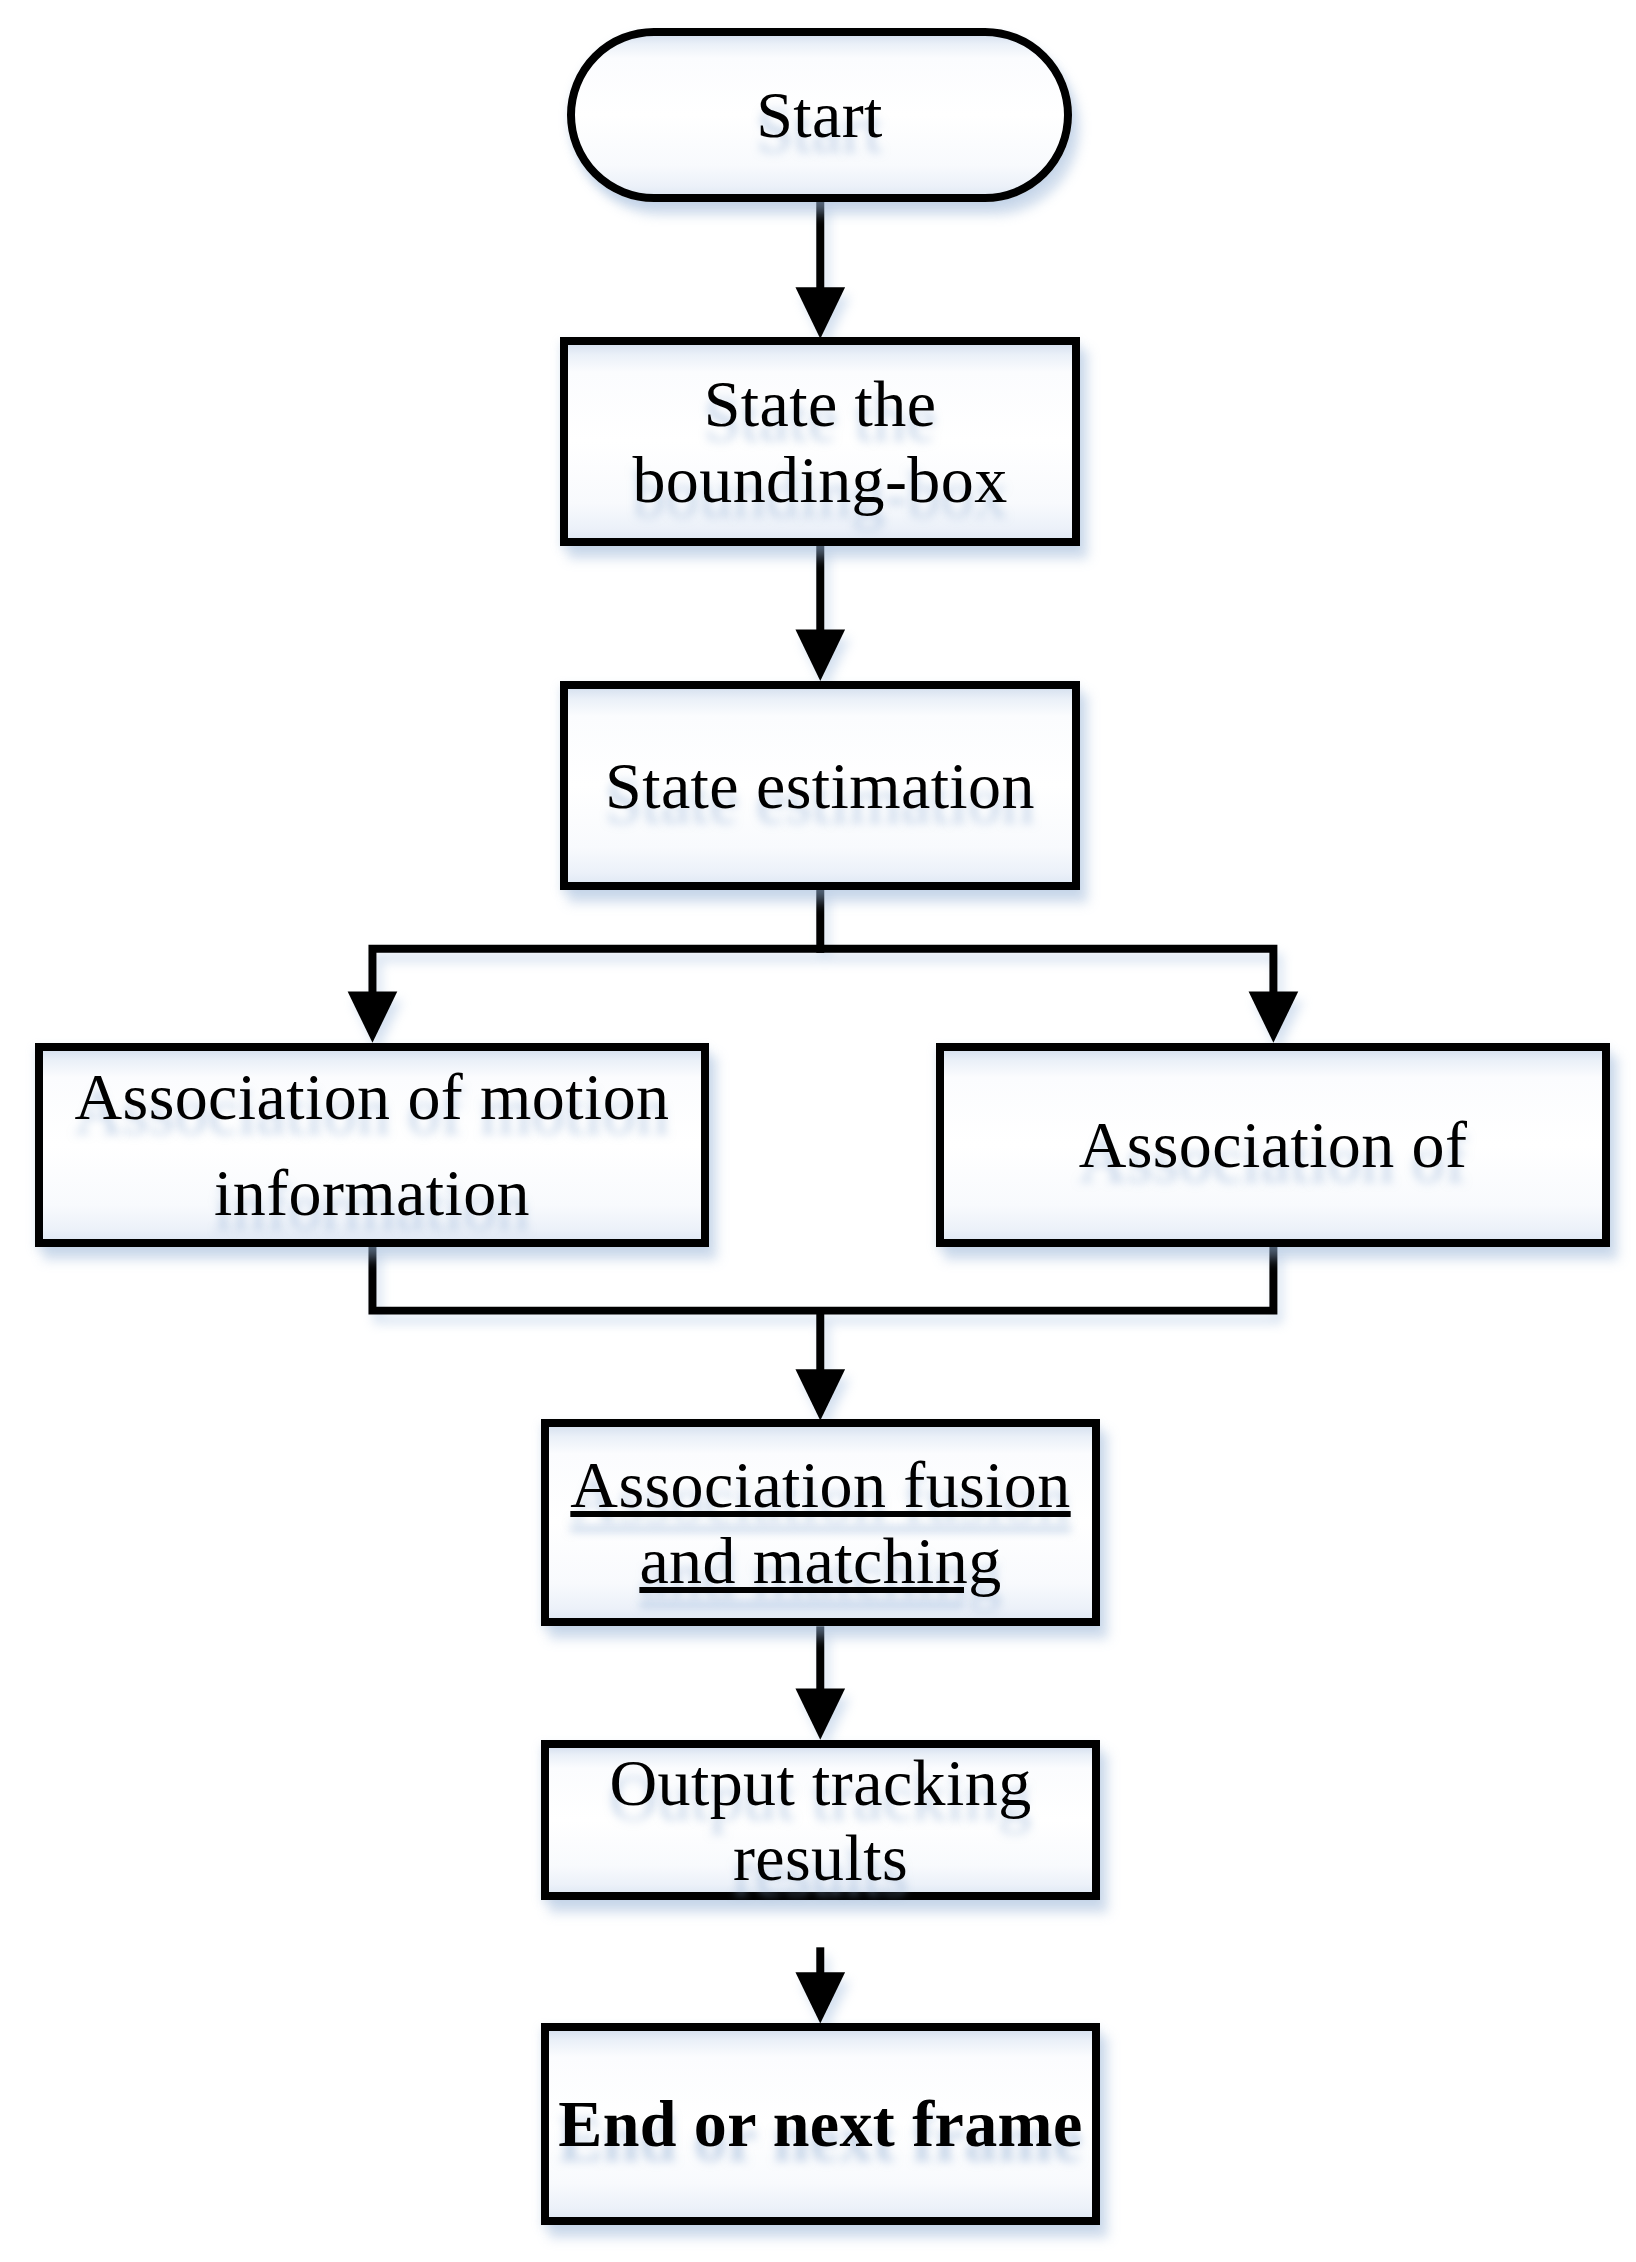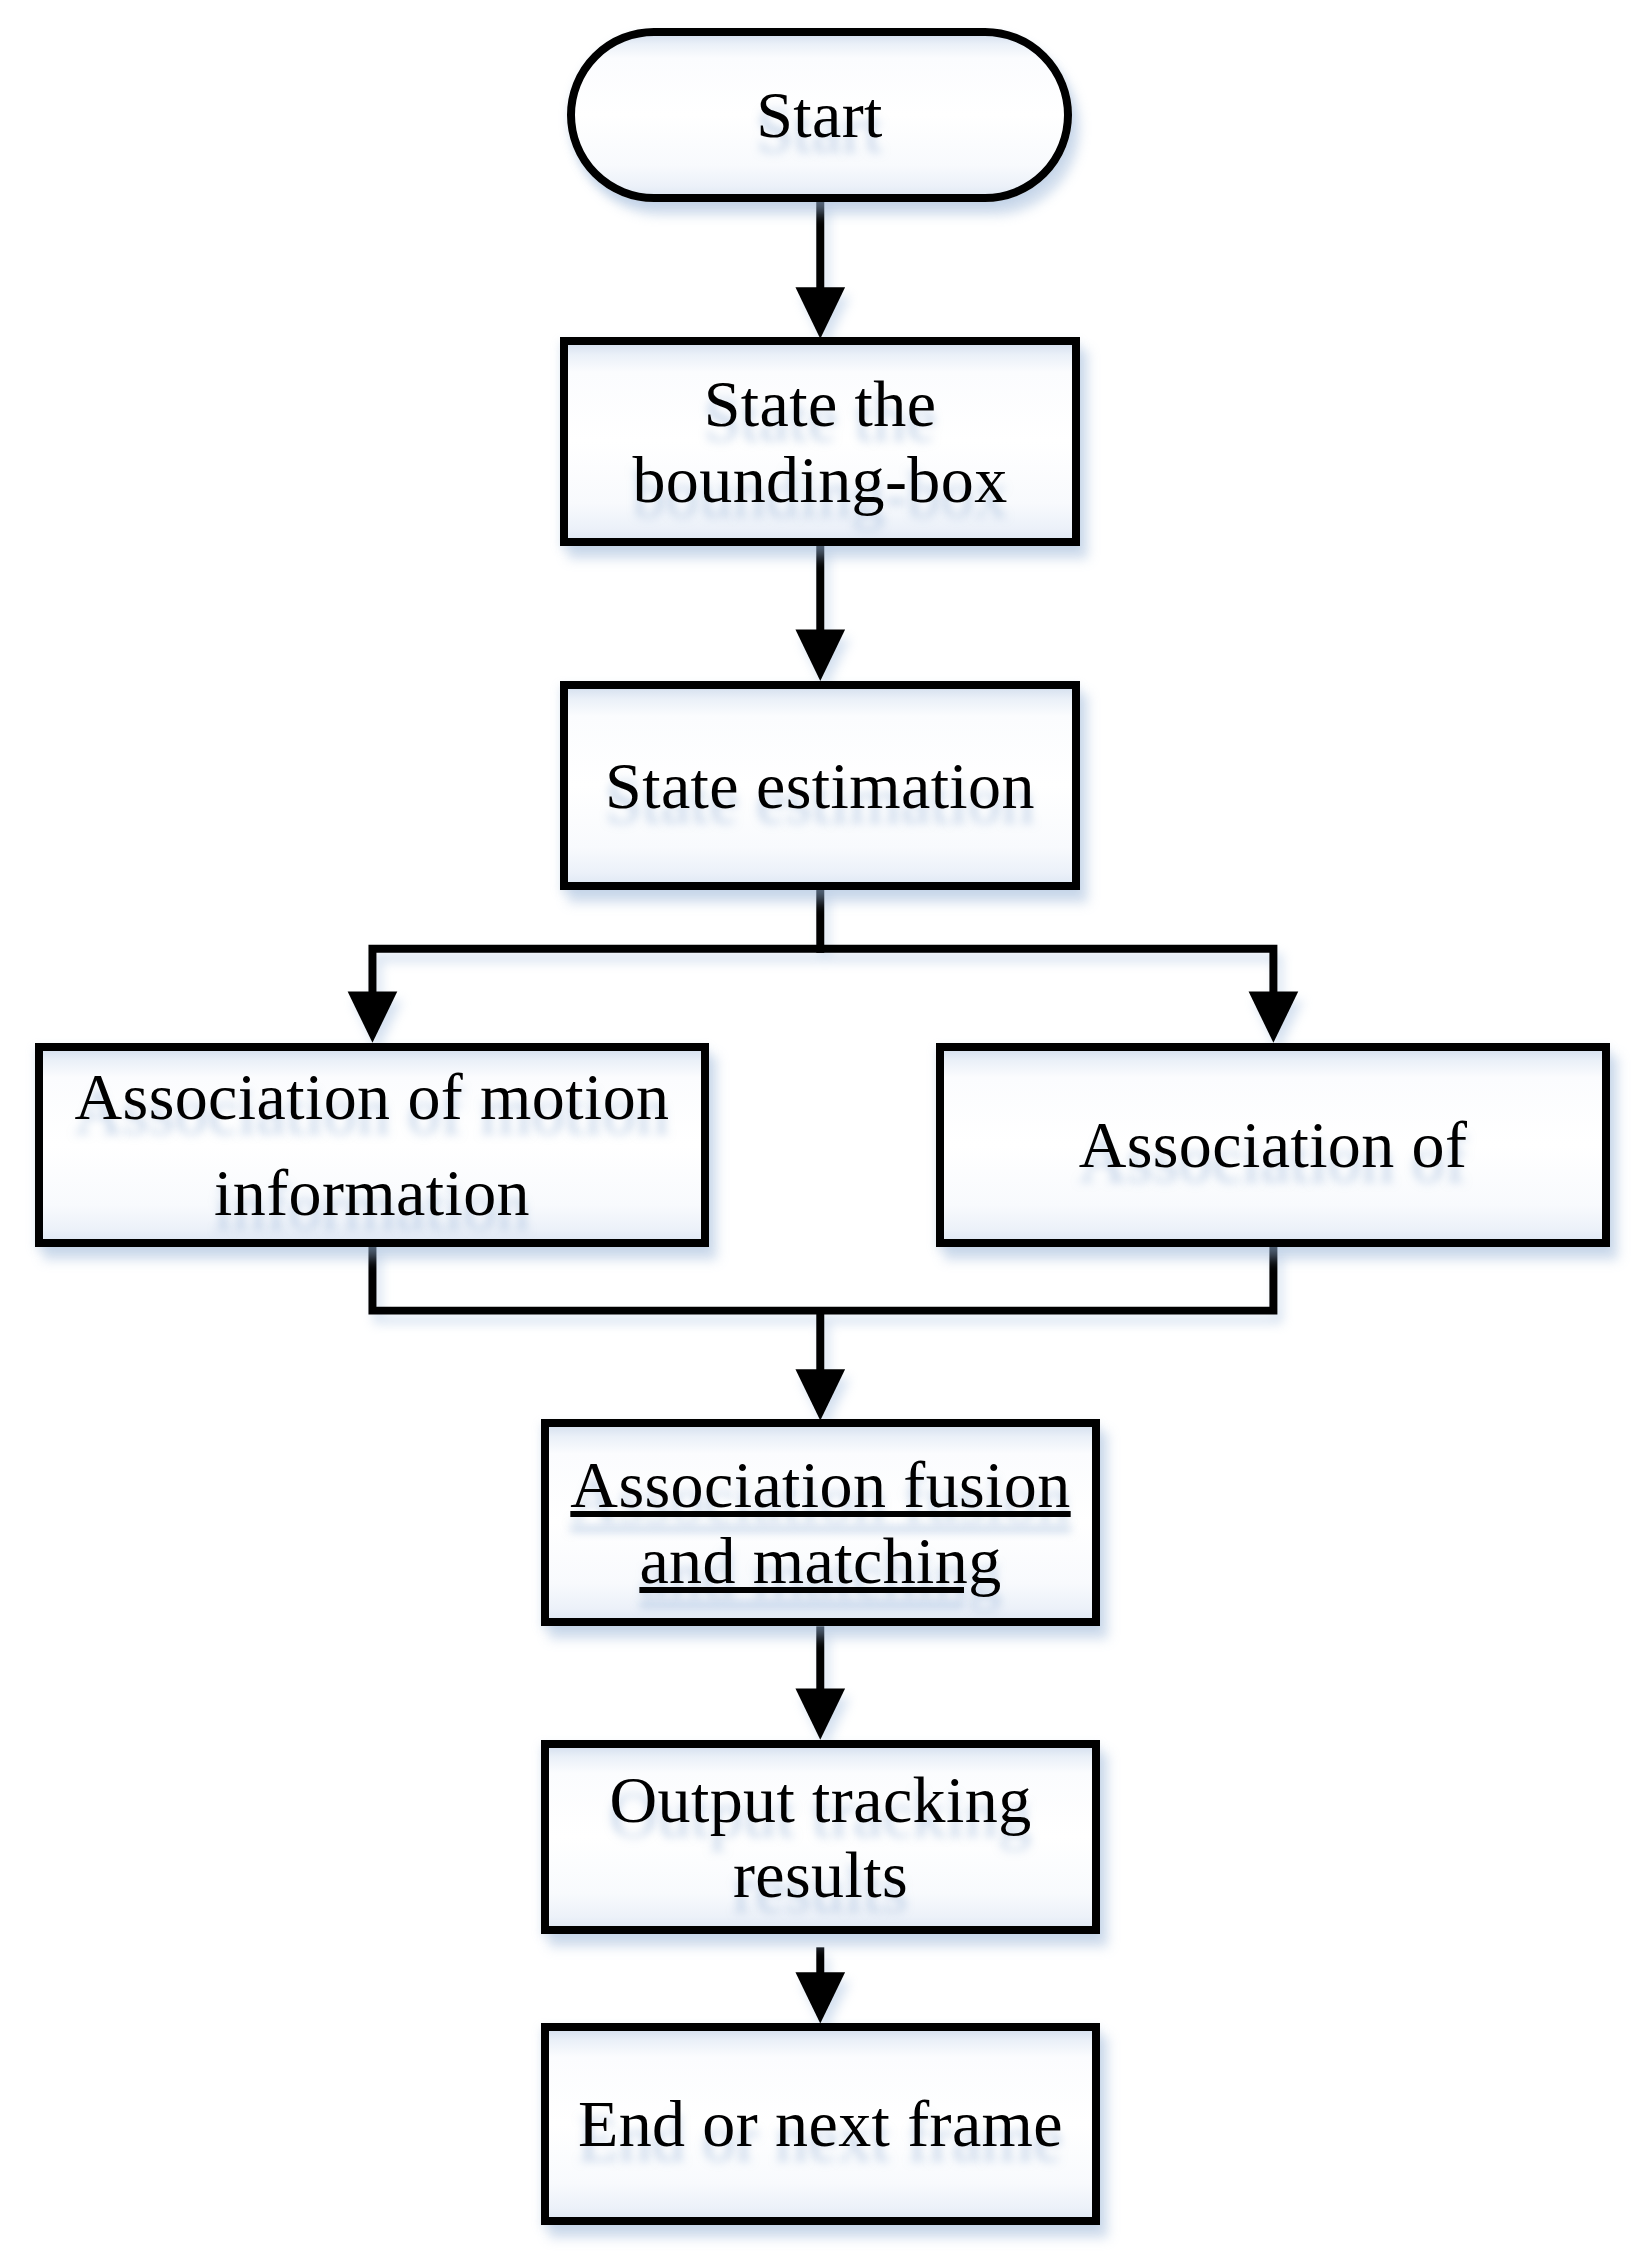--- a/index.html
+++ b/index.html
@@ -99,23 +99,23 @@
 
   <div class="node loose" style="left:936px; top:1043px; width:674px; height:204px;">
     <div class="line">Association of</div>
   </div>
 
   <div class="node" style="left:541px; top:1419px; width:559px; height:207px;text-decoration:underline;">
     <div class="line">Association fusion</div>
     <div class="line">and matching</div>
   </div>
 
-  <div class="node" style="left:541px; top:1740px; width:559px; height:194px;">
+  <div class="node" style="left:541px; top:1740px; width:559px; height:160px;">
     <div class="line">Output tracking</div>
     <div class="line">results</div>
   </div>
 
-  <div class="node" style="left:541px; top:2023px; width:559px; height:202px;">
+  <div class="node" style="left:541px; top:2023px; width:559px; height:202px;font-weight:bold;">
     <div class="line">End or next frame</div>
   </div>
 
 </div>
 
 
 </body></html>

